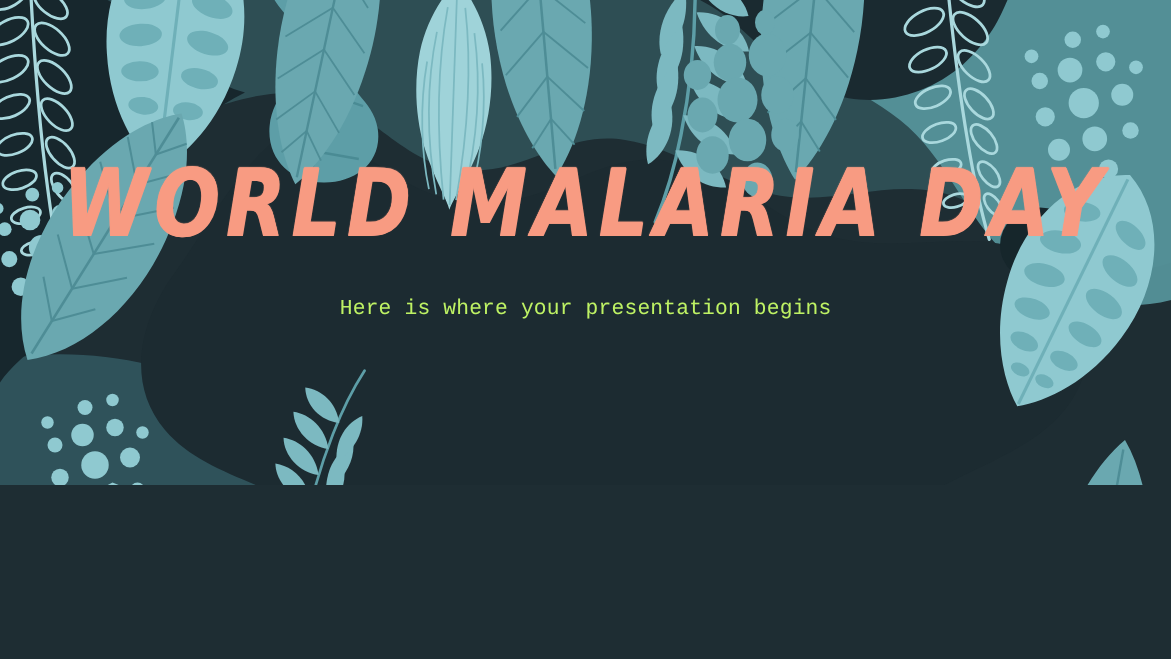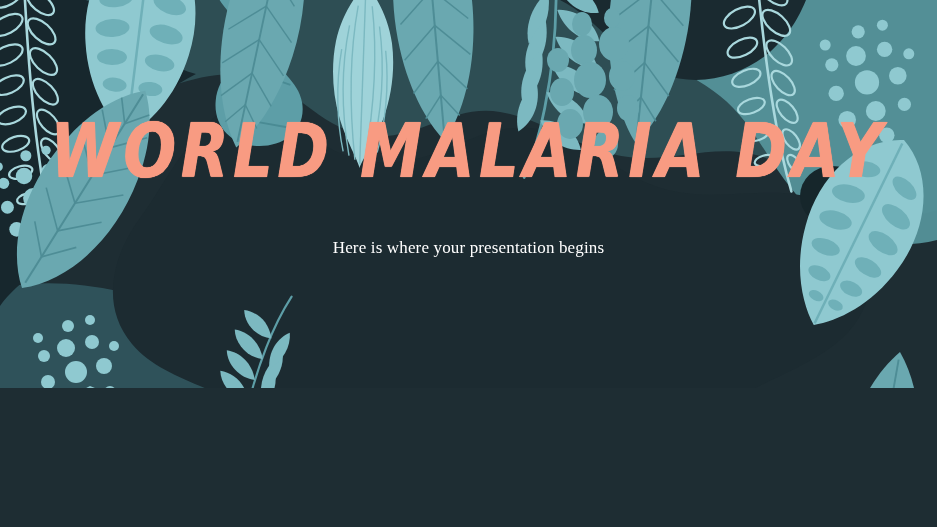--- a/index.html
+++ b/index.html
@@ -41,24 +41,24 @@
     line-height: 1;
     letter-spacing: 5px;
     text-transform: uppercase;
     font-style: italic;
     transform: scaleY(1.18) scaleX(0.98);
     transform-origin: center;
     white-space: nowrap;
     text-shadow: 0 0 1px #F89B82, 0.5px 0.5px 0 #F89B82, -0.5px 0.5px 0 #F89B82;
   }
   .subtitle {
-    margin: 11px;
+    margin: 0;
     padding-top: 44px;
-    color: #ffffff;
-    font-family: Liberation Serif, serif;
+    color: #bef264;
+    font-family: Liberation Mono, monospace;
     font-weight: 400;
     font-size: 17px;
     letter-spacing: 0.15px;
     white-space: nowrap;
   }
 </style>
 </head>
 <body>
 
 <div class="slide">

